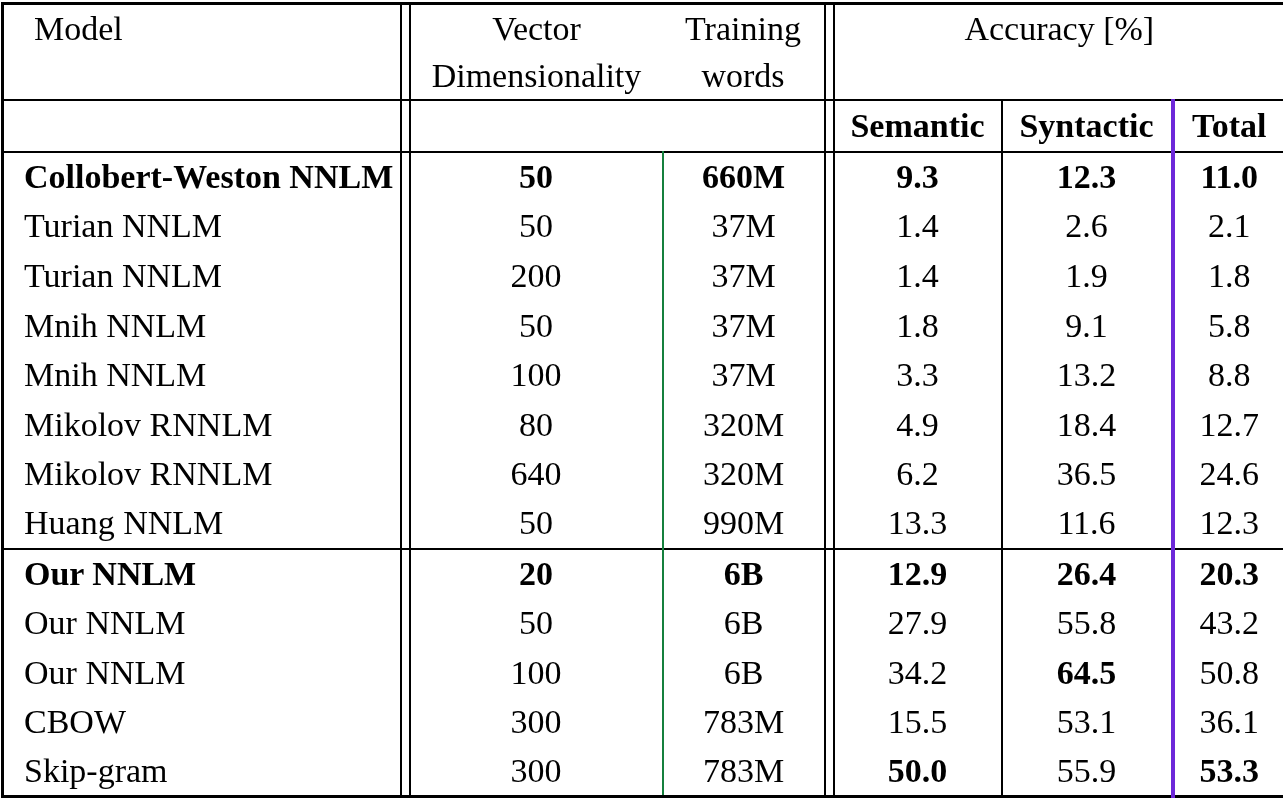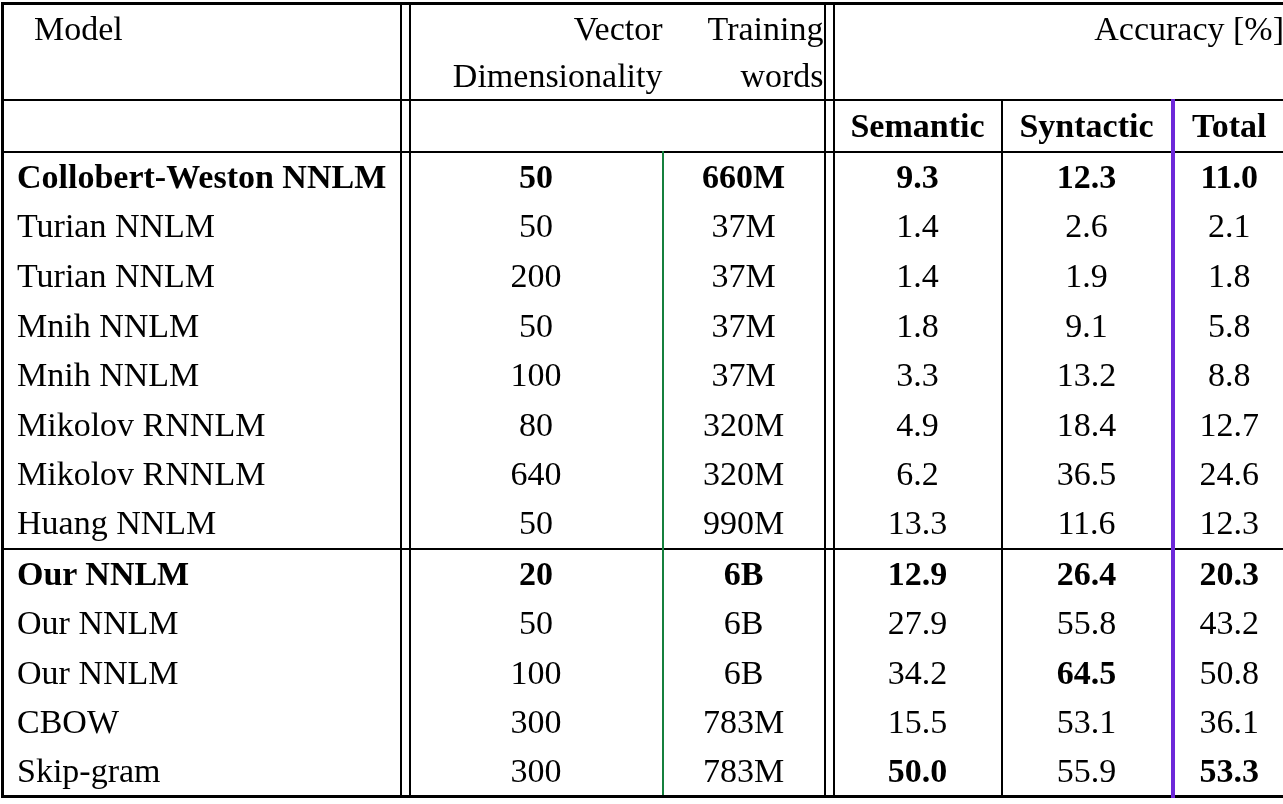--- a/index.html
+++ b/index.html
@@ -43,42 +43,42 @@
   .c-sem { border-right: 2px solid #000; }
   .c-syn { border-right: 4px solid #6d28d9; }
 
   
   tr.rule-top td, tr.rule-top th { border-top: 2px solid #000; font-weight: bold; }
 
   
   tr.hdr-1 { height: 94px; }
   tr.hdr-1 td, tr.hdr-1 th {
     vertical-align: top;
-    text-align: right;
+    text-align: center;
     line-height: 47px;
   }
   tr.hdr-1 .c-model {
     text-align: left;
     padding-left: 30px;
   }
   tr.hdr-2 { height: 52px; }
   tr.hdr-2 td, tr.hdr-2 th {
     vertical-align: middle;
     text-align: center;
   }
 
   
   tr.data-row { height: 49.6px; }
   tr.data-row td {
     vertical-align: middle;
     text-align: center;
   }
   tr.data-row td.c-model {
     text-align: left;
-    padding-left: 13px;
+    padding-left: 20px;
   }
   td.bold-val { font-weight: bold; }
 </style>
 </head>
 <body>
 
 <table class="paper-table">
   <colgroup>
     <col class="w-model">
     <col class="w-sp1">

